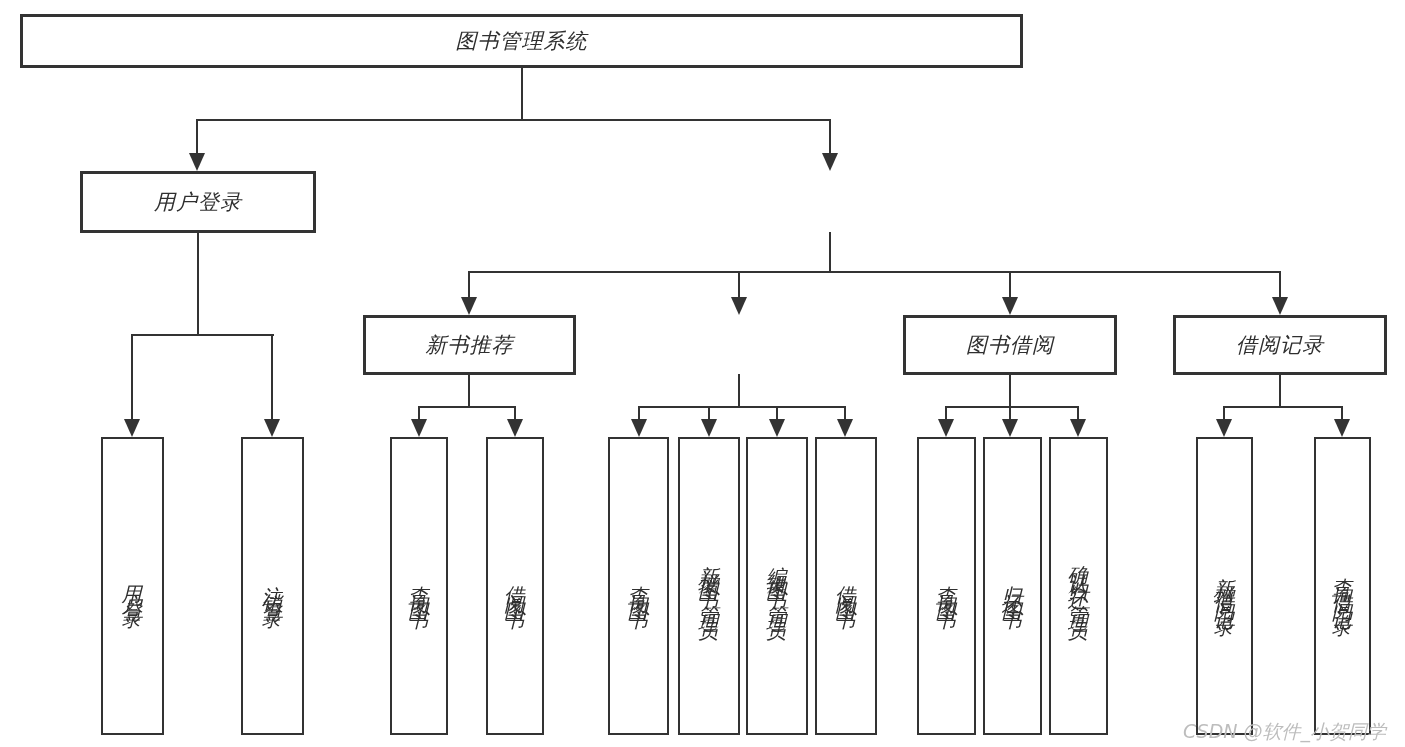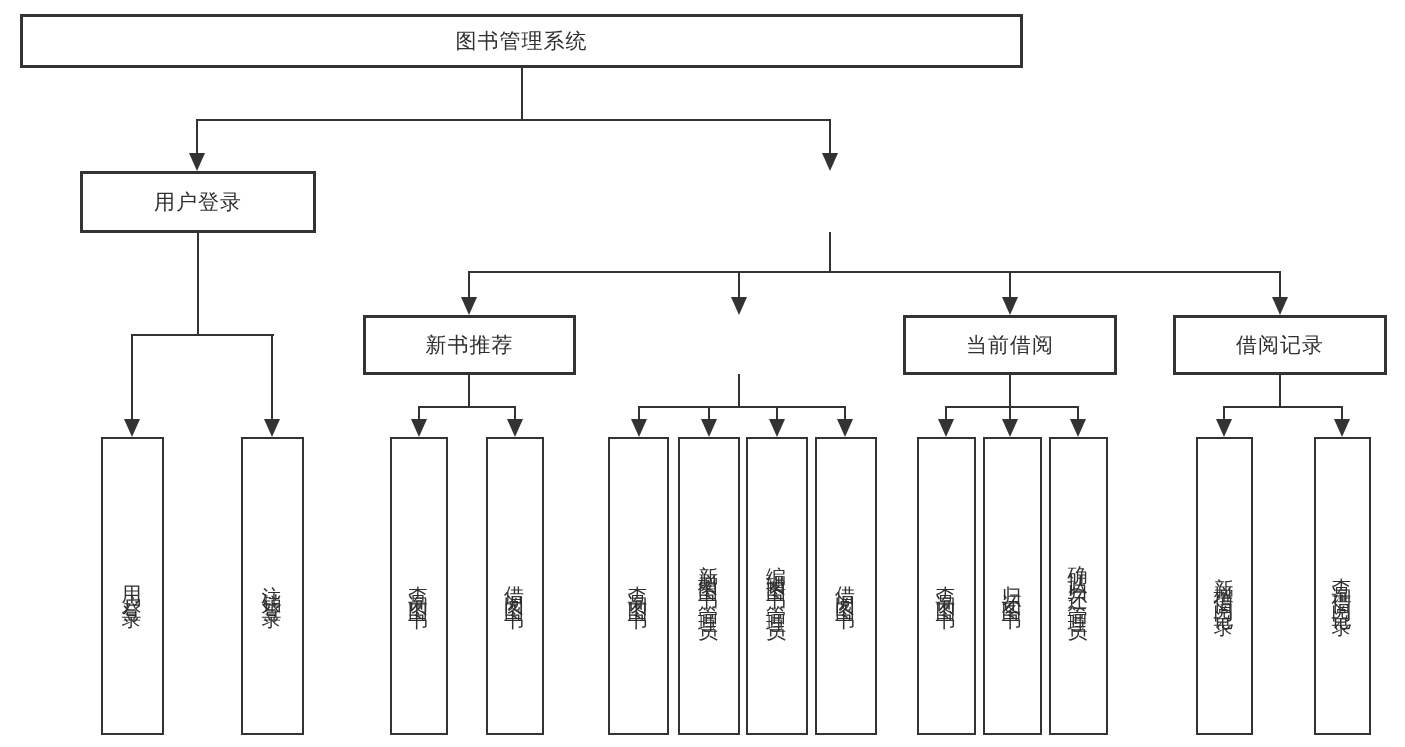--- a/index.html
+++ b/index.html
@@ -3,20 +3,21 @@
 <meta charset="utf-8">
 <style>
   html,body{margin:0;padding:0;background:#ffffff;}
   #canvas{
     position:relative;
     width:1405px;height:747px;
     background:#ffffff;
     font-family:"DejaVu Sans","Liberation Sans",sans-serif;
     color:#2f2f2f;
     overflow:hidden;
+    font-style:italic;
   }
   .hbox{
     position:absolute;
     border:3px solid #333333;
     background:#ffffff;
     display:flex;align-items:center;justify-content:center;
     font-size:21px;letter-spacing:1px;
     box-sizing:border-box;
     color:#2f2f2f;
   }
@@ -82,21 +83,21 @@
   <div class="arrow" style="left:731px;top:297px;"></div>
   <div class="line" style="left:1009px;top:271px;width:2px;height:26px;"></div>
   <div class="arrow" style="left:1002px;top:297px;"></div>
   <div class="line" style="left:1279px;top:271px;width:2px;height:26px;"></div>
   <div class="arrow" style="left:1272px;top:297px;"></div>
 
   <div class="hbox" style="left:363px;top:315px;width:213px;height:60px;align-items:center;">
     <span>新书推荐</span>
   </div>
   <div class="hbox" style="left:903px;top:315px;width:214px;height:60px;">
-    <span>当前借阅</span>
+    <span>图书借阅</span>
   </div>
   <div class="hbox" style="left:1173px;top:315px;width:214px;height:60px;">
     <span>借阅记录</span>
   </div>
 
   <div class="line" style="left:468px;top:374px;width:2px;height:34px;"></div>
   <div class="line" style="left:418px;top:406px;width:98px;height:2px;"></div>
   <div class="line" style="left:418px;top:406px;width:2px;height:13px;"></div>
   <div class="arrow" style="left:411px;top:419px;"></div>
   <div class="line" style="left:514px;top:406px;width:2px;height:13px;"></div>
@@ -165,14 +166,15 @@
     <span>确认归还（管理员）</span>
   </div>
 
   <div class="vbox" style="left:1196px;top:437px;width:57px;height:298px;">
     <span>新增借阅记录</span>
   </div>
   <div class="vbox" style="left:1314px;top:437px;width:57px;height:298px;">
     <span>查询借阅记录</span>
   </div>
 
+  <div class="watermark">CSDN @软件_小贺同学</div>
 
 </div>
 
 </body></html>

